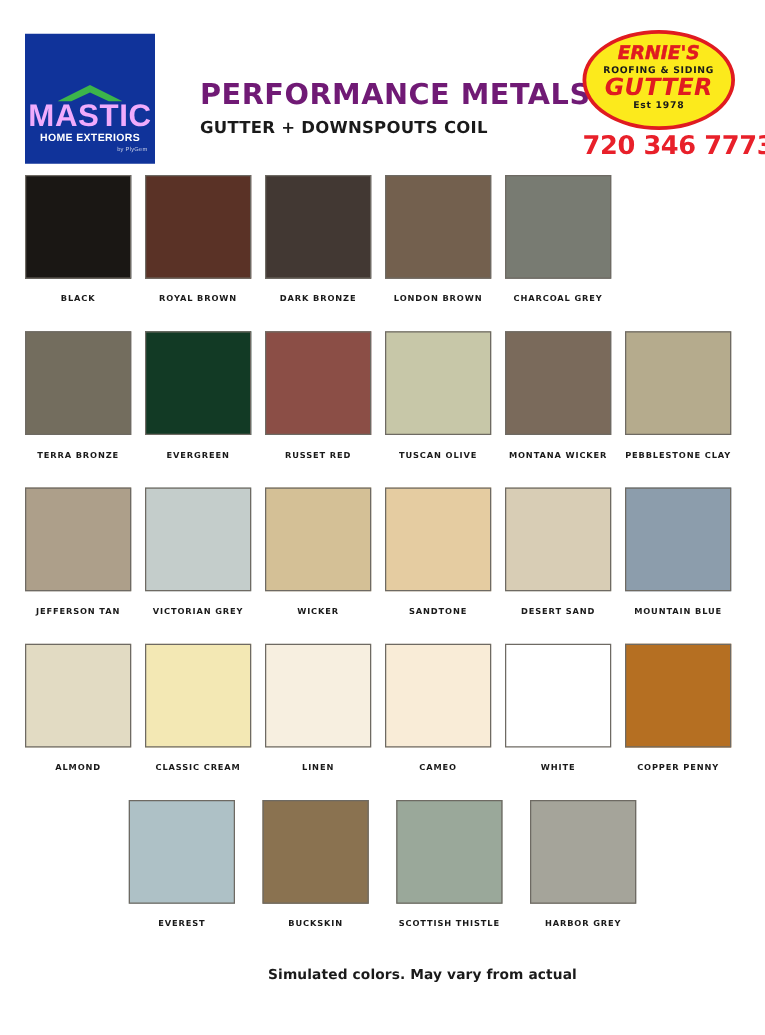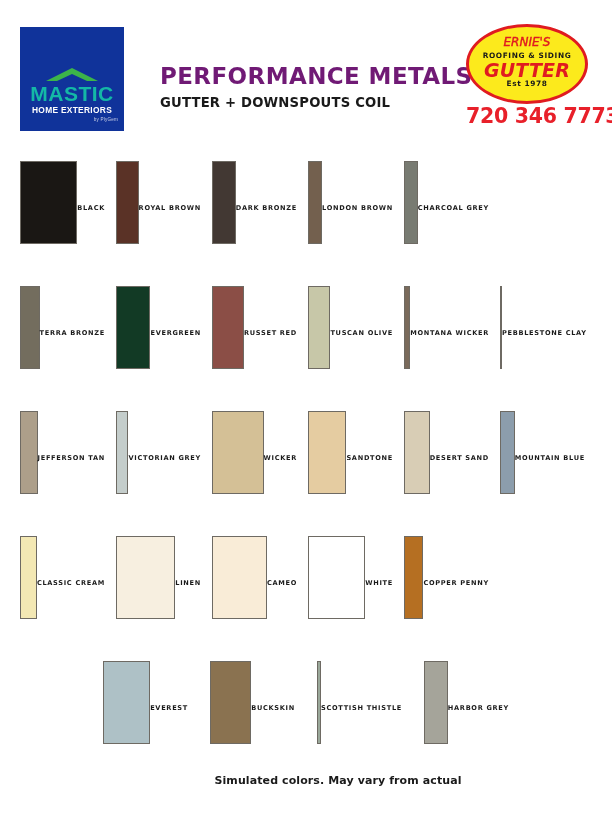--- a/index.html
+++ b/index.html
@@ -40,24 +40,24 @@
     text-align: center;
   }
   .mastic-chevron {
     width: 52px;
     height: 14px;
     margin: 0 auto 1px auto;
     position: relative;
   }
   .mastic-chevron svg { display: block; }
   .mastic-word {
-    color: #14b8a6;
+    color: #f0abfc;
     font-family: "Liberation Sans", sans-serif;
     font-weight: bold;
-    font-size: 21px;
+    font-size: 25px;
     letter-spacing: 0.5px;
     line-height: 21px;
   }
   .mastic-sub {
     color: #ffffff;
     font-family: "Liberation Sans", sans-serif;
     font-weight: bold;
     font-size: 8.4px;
     letter-spacing: 0.3px;
     line-height: 11px;
@@ -117,23 +117,23 @@
     height: 80px;
     background: #fcea1c;
     border: 3px solid #e01b20;
     border-radius: 50%;
     box-sizing: border-box;
     text-align: center;
   }
   .ernies-name {
     color: #e01b20;
     font-family: "DejaVu Sans", sans-serif;
-    font-weight: normal;
+    font-weight: bold;
     font-style: italic;
-    font-size: 12px;
+    font-size: 15px;
     letter-spacing: 0px;
     line-height: 19px;
     margin-top: 6px;
     -webkit-text-stroke: 0.4px #e01b20;
   }
   .ernies-roofing {
     color: #1a1a1a;
     font-family: "DejaVu Sans", sans-serif;
     font-weight: bold;
     font-size: 7.4px;
@@ -189,21 +189,21 @@
     height: 125px;
   }
   .swatch-row.centered {
     justify-content: center;
     padding-left: 0;
   }
   .swatch-cell {
     width: 85px;
     margin-right: 11px;
     display: flex;
-    flex-direction: row;
+    flex-direction: column;
     align-items: center;
   }
   .swatch-row.centered .swatch-cell {
     margin-right: 11px;
     margin-left: 11px;
     align-items: center;
   }
   .swatch-chip {
     width: 85px;
     height: 83px;
@@ -344,20 +344,24 @@
         <div class="swatch-chip" style="background: rgb(216, 205, 181);"></div>
         <div class="swatch-label">DESERT SAND</div>
       </div>
       <div class="swatch-cell">
         <div class="swatch-chip" style="background: rgb(140, 157, 172);"></div>
         <div class="swatch-label">MOUNTAIN BLUE</div>
       </div>
     </div>
     <div class="swatch-row">
       <div class="swatch-cell">
+        <div class="swatch-chip" style="background: rgb(226, 219, 195);"></div>
+        <div class="swatch-label">ALMOND</div>
+      </div>
+      <div class="swatch-cell">
         <div class="swatch-chip" style="background: rgb(243, 232, 180);"></div>
         <div class="swatch-label">CLASSIC CREAM</div>
       </div>
       <div class="swatch-cell">
         <div class="swatch-chip" style="background: rgb(247, 239, 224);"></div>
         <div class="swatch-label">LINEN</div>
       </div>
       <div class="swatch-cell">
         <div class="swatch-chip" style="background: rgb(249, 236, 215);"></div>
         <div class="swatch-label">CAMEO</div>

